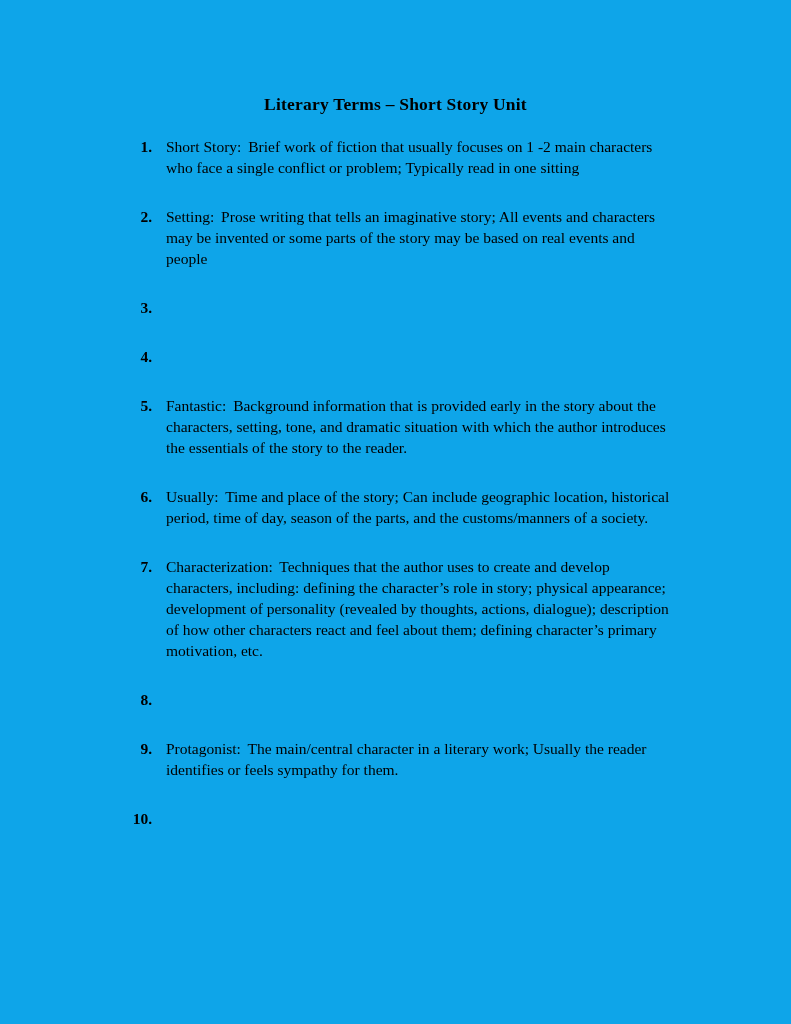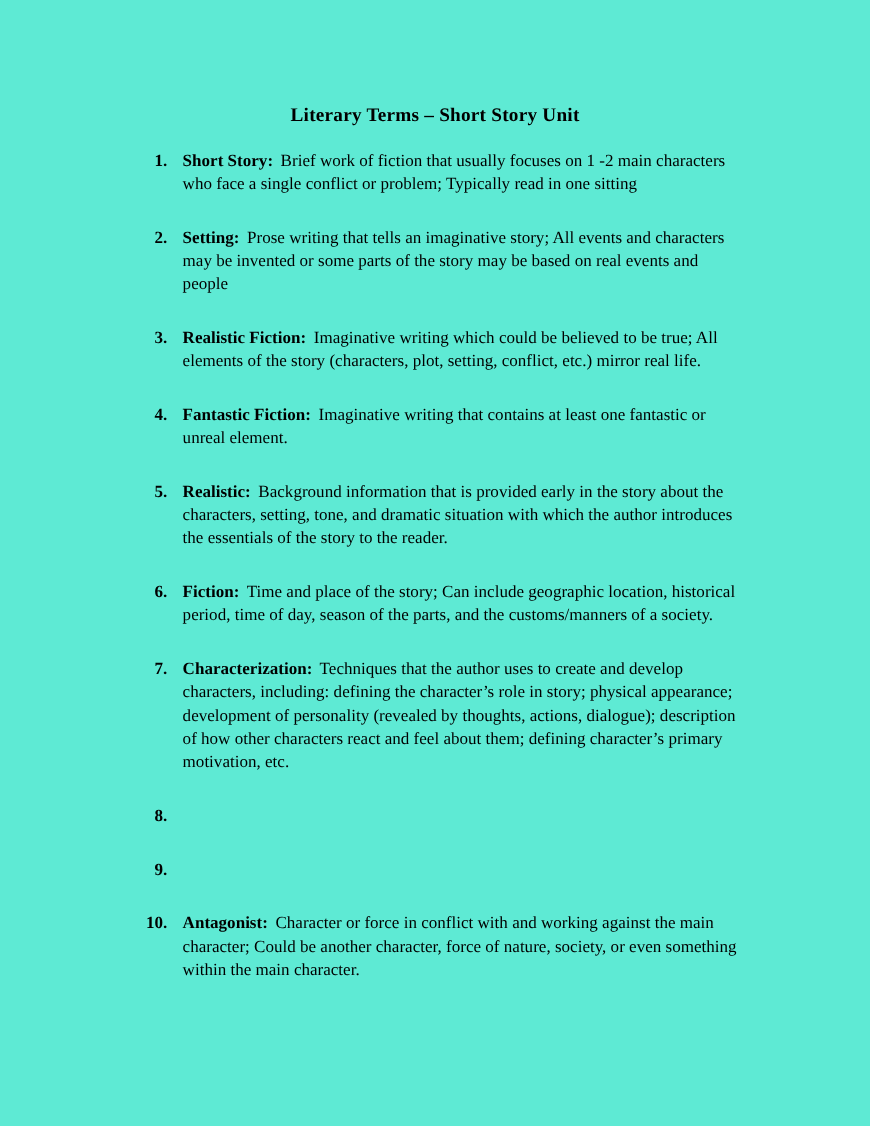--- a/index.html
+++ b/index.html
@@ -4,21 +4,21 @@
 <style>
   html, body {
     margin: 0;
     padding: 0;
     background: #ffffff;
   }
   .page {
     position: relative;
     width: 791px;
     height: 1024px;
-    background: #5eead4;
+    background: #0ea5e9;
     color: #000000;
     font-family: "Liberation Serif", "DejaVu Serif", serif;
     box-sizing: border-box;
     padding-top: 92px;
     overflow: hidden;
   }
   .doc-title {
     font-size: 17.5px;
     font-weight: bold;
     text-align: center;
@@ -45,21 +45,21 @@
     flex: 0 0 42px;
     text-align: right;
     font-weight: bold;
     white-space: nowrap;
   }
   .term-text {
     margin-left: 14px;
     width: 507px;
   }
   .term-label {
-    font-weight: bold;
+    font-weight: normal;
     padding-right: 3px;
   }
   .term-definition {
     font-weight: normal;
   }
 </style>
 </head>
 <body>
 
 <div class="page">
@@ -68,42 +68,40 @@
       <li class="term-item">
         <span class="term-number">1.</span>
         <div class="term-text"><span class="term-label">Short Story:</span> <span class="term-definition">Brief work of fiction that usually focuses on 1 -2 main characters who face a single conflict or problem; Typically read in one sitting</span></div>
       </li>
       <li class="term-item">
         <span class="term-number">2.</span>
         <div class="term-text"><span class="term-label">Setting:</span> <span class="term-definition">Prose writing that tells an imaginative story; All events and characters may be invented or some parts of the story may be based on real events and people</span></div>
       </li>
       <li class="term-item">
         <span class="term-number">3.</span>
-        <div class="term-text"><span class="term-label">Realistic Fiction:</span> <span class="term-definition">Imaginative writing which could be believed to be true; All elements of the story (characters, plot, setting, conflict, etc.) mirror real life.</span></div>
       </li>
       <li class="term-item">
         <span class="term-number">4.</span>
-        <div class="term-text"><span class="term-label">Fantastic Fiction:</span> <span class="term-definition">Imaginative writing that contains at least one fantastic or unreal element.</span></div>
       </li>
       <li class="term-item">
         <span class="term-number">5.</span>
-        <div class="term-text"><span class="term-label">Realistic:</span> <span class="term-definition">Background information that is provided early in the story about the characters, setting, tone, and dramatic situation with which the author introduces the essentials of the story to the reader.</span></div>
+        <div class="term-text"><span class="term-label">Fantastic:</span> <span class="term-definition">Background information that is provided early in the story about the characters, setting, tone, and dramatic situation with which the author introduces the essentials of the story to the reader.</span></div>
       </li>
       <li class="term-item">
         <span class="term-number">6.</span>
-        <div class="term-text"><span class="term-label">Fiction:</span> <span class="term-definition">Time and place of the story; Can include geographic location, historical period, time of day, season of the parts, and the customs/manners of a society.</span></div>
+        <div class="term-text"><span class="term-label">Usually:</span> <span class="term-definition">Time and place of the story; Can include geographic location, historical period, time of day, season of the parts, and the customs/manners of a society.</span></div>
       </li>
       <li class="term-item">
         <span class="term-number">7.</span>
         <div class="term-text"><span class="term-label">Characterization:</span> <span class="term-definition">Techniques that the author uses to create and develop characters, including: defining the character’s role in story; physical appearance; development of personality (revealed by thoughts, actions, dialogue); description of how other characters react and feel about them; defining character’s primary motivation, etc.</span></div>
       </li>
       <li class="term-item">
         <span class="term-number">8.</span>
       </li>
       <li class="term-item">
         <span class="term-number">9.</span>
+        <div class="term-text"><span class="term-label">Protagonist:</span> <span class="term-definition">The main/central character in a literary work; Usually the reader identifies or feels sympathy for them.</span></div>
       </li>
       <li class="term-item">
         <span class="term-number">10.</span>
-        <div class="term-text"><span class="term-label">Antagonist:</span> <span class="term-definition">Character or force in conflict with and working against the main character; Could be another character, force of nature, society, or even something within the main character.</span></div>
       </li>
     </ol>
 </div>
 
 </body></html>

